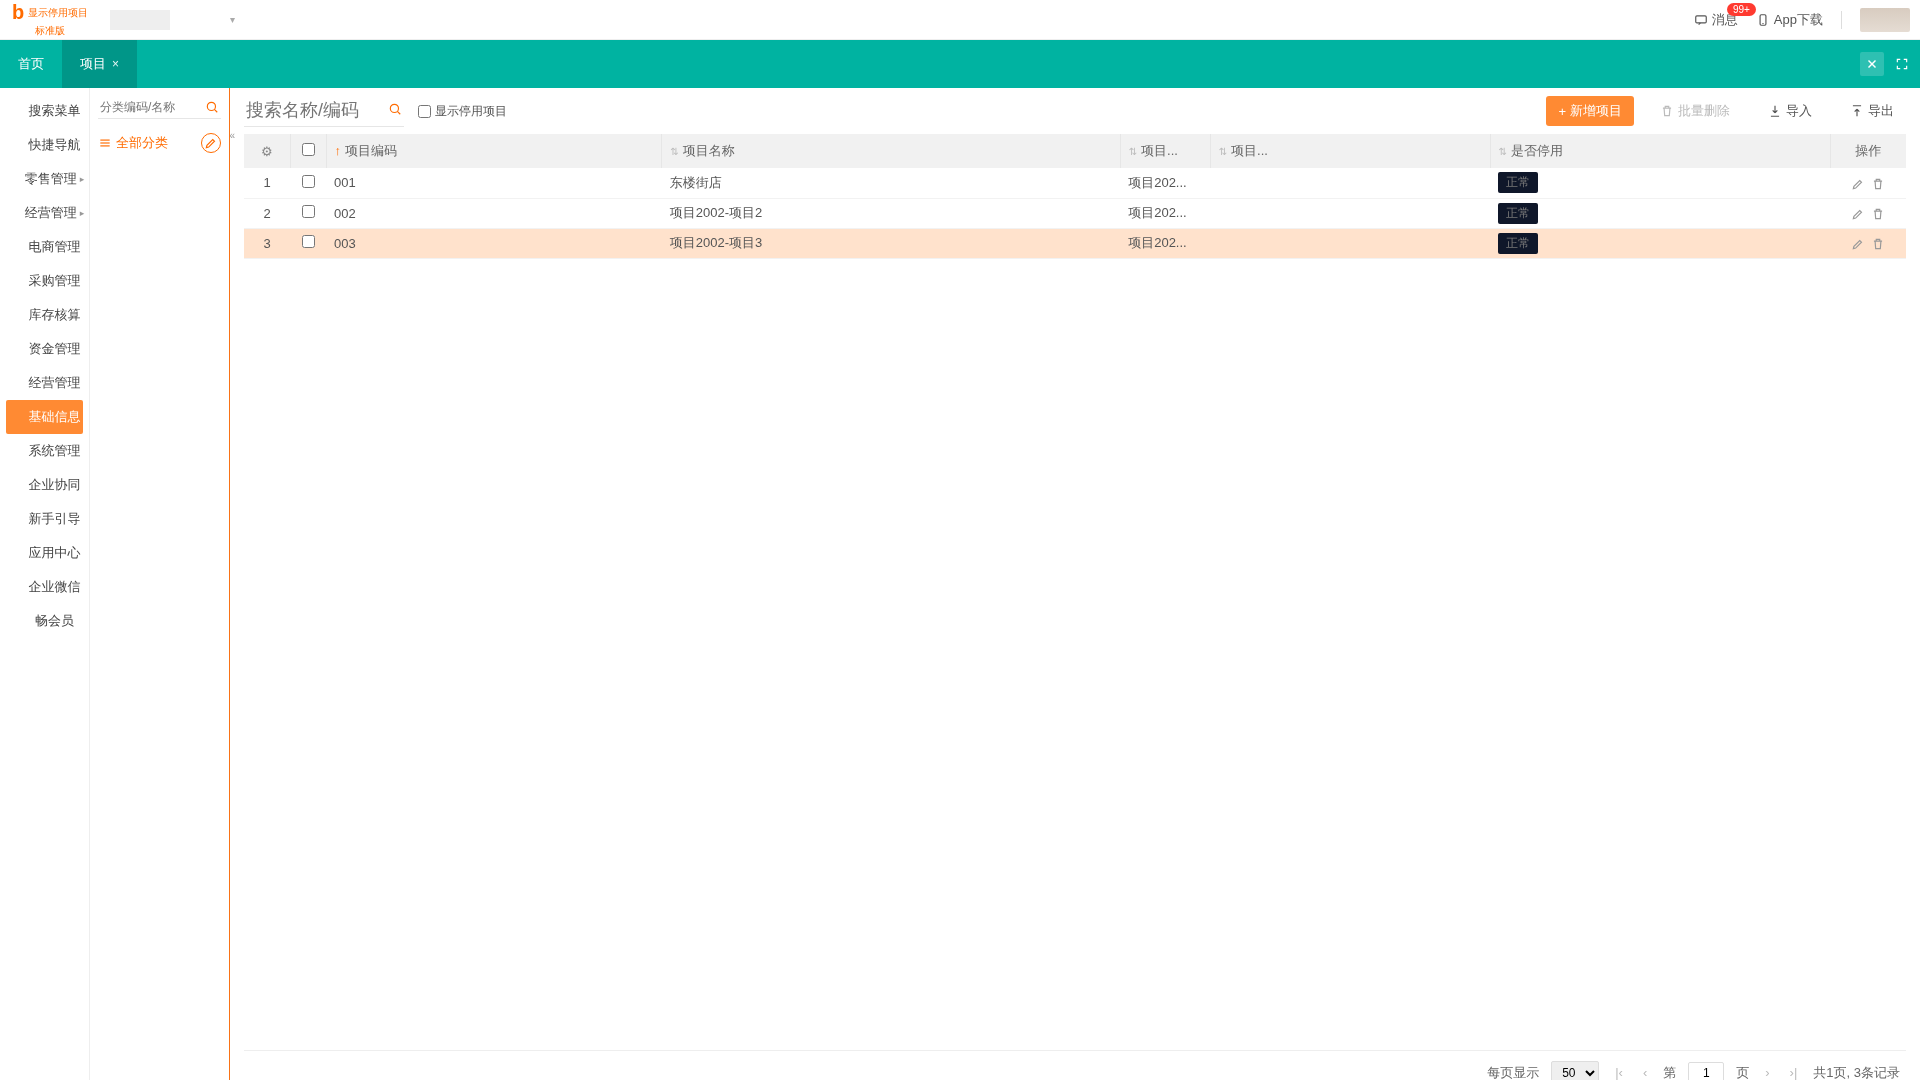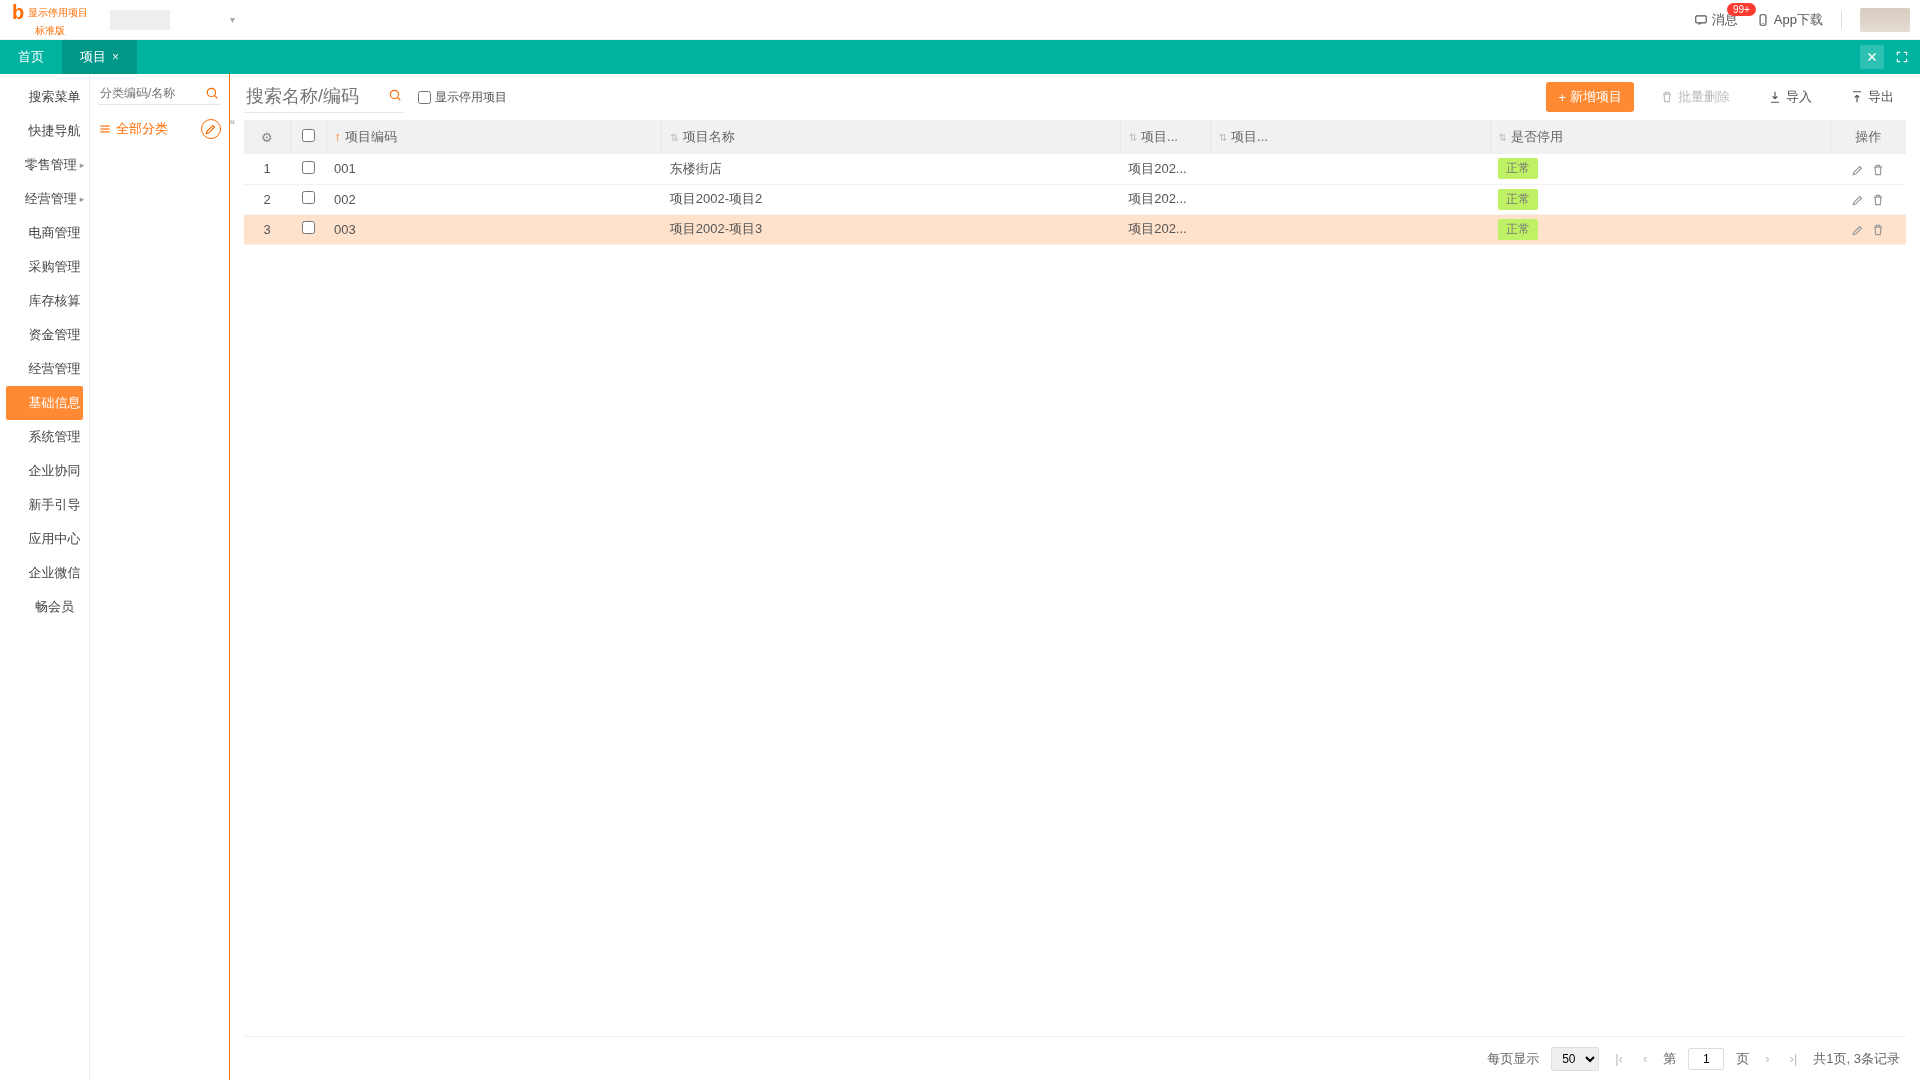--- a/index.html
+++ b/index.html
@@ -13,21 +13,21 @@
 .org-selector { display: flex; align-items: center; gap: 60px; color: #999; margin-left: 20px; cursor: pointer; }
 .org-imgph { width: 60px; height: 20px; background: #eee; }
 .chev { font-size: 10px; color: #aaa; }
 .topbar-spacer { flex: 1; }
 .topbar-right { display: flex; align-items: center; gap: 18px; color: #555; }
 .tr-item { display: flex; align-items: center; gap: 4px; cursor: pointer; position: relative; }
 .badge { position: absolute; top: -8px; right: -18px; background: #ff3a30; color: #fff; border-radius: 9px; font-size: 10px; padding: 1px 6px; }
 .divider-v { width: 1px; height: 18px; background: #ddd; }
 .avatar { width: 50px; height: 24px; background: linear-gradient(#d8ccc0, #e5dcd3); border-radius: 2px; }
 
-.tabbar { height: 34px; background: #00b3a1; display: flex; align-items: stretch; position: relative; }
+.tabbar { height: 48px; background: #00b3a1; display: flex; align-items: stretch; position: relative; }
 .tab { padding: 0 18px; display: flex; align-items: center; color: #fff; cursor: pointer; gap: 6px; font-size: 13px; }
 .tab.active { background: #009688; }
 .tab-x { font-size: 12px; opacity: .9; }
 .tabbar-right { position: absolute; right: 0; top: 0; height: 100%; display: flex; align-items: center; gap: 6px; padding-right: 6px; }
 .tbr-btn { width: 24px; height: 24px; display: flex; align-items: center; justify-content: center; color: #fff; cursor: pointer; border-radius: 2px; }
 .tbr-close { background: rgba(255,255,255,.18); }
 
 .app-body { display: flex; height: calc(100vh - 74px); }
 
 .sidebar { width: 90px; border-right: 1px solid #eee; padding-top: 6px; }
@@ -68,21 +68,21 @@
 table { width: 100%; border-collapse: collapse; }
 thead th { background: #f1f1f1; color: #666; font-weight: normal; text-align: left; height: 34px; padding: 0 8px; border-right: 1px solid #e6e6e6; font-size: 13px; white-space: nowrap; }
 thead th:last-child { border-right: none; text-align: center; }
 .sortable::before { content: "⇅"; font-size: 10px; color: #bbb; margin-right: 4px; }
 .sorted-asc::before { content: "↑"; color: #ff6b00; margin-right: 4px; }
 tbody td { height: 30px; padding: 0 8px; border-bottom: 1px solid #f2f2f2; color: #555; white-space: nowrap; }
 tbody tr.hovered { background: #ffe2cc; }
 .col-idx { width: 46px; text-align: center; }
 .col-chk { width: 36px; text-align: center; }
 .col-ops { width: 76px; text-align: center; }
-.status-pill { display: inline-block; background: #bef264; color: #777; border-radius: 2px; padding: 2px 8px; font-size: 12px; font-family: Liberation Serif, serif; }
+.status-pill { display: inline-block; background: #0f172a; color: #777; border-radius: 2px; padding: 2px 8px; font-size: 12px; font-family: Liberation Serif, serif; }
 .row-ico { color: #999; cursor: pointer; margin: 0 3px; font-size: 12px; }
 
 .pager { height: 44px; border-top: 1px solid #eee; display: flex; align-items: center; justify-content: flex-end; gap: 12px; padding: 0 6px; font-size: 13px; color: #666; }
 .pager select, .pager input { border: 1px solid #ddd; border-radius: 2px; padding: 3px 6px; font-size: 12px; }
 .pager input { width: 36px; text-align: center; }
 .pg-btn { color: #bbb; cursor: pointer; padding: 2px 4px; }
 .gear-th { width: 40px; text-align:center; }
 .gear-th span { color:#888; }
 
 svg.ico { width: 14px; height: 14px; vertical-align: middle; }

